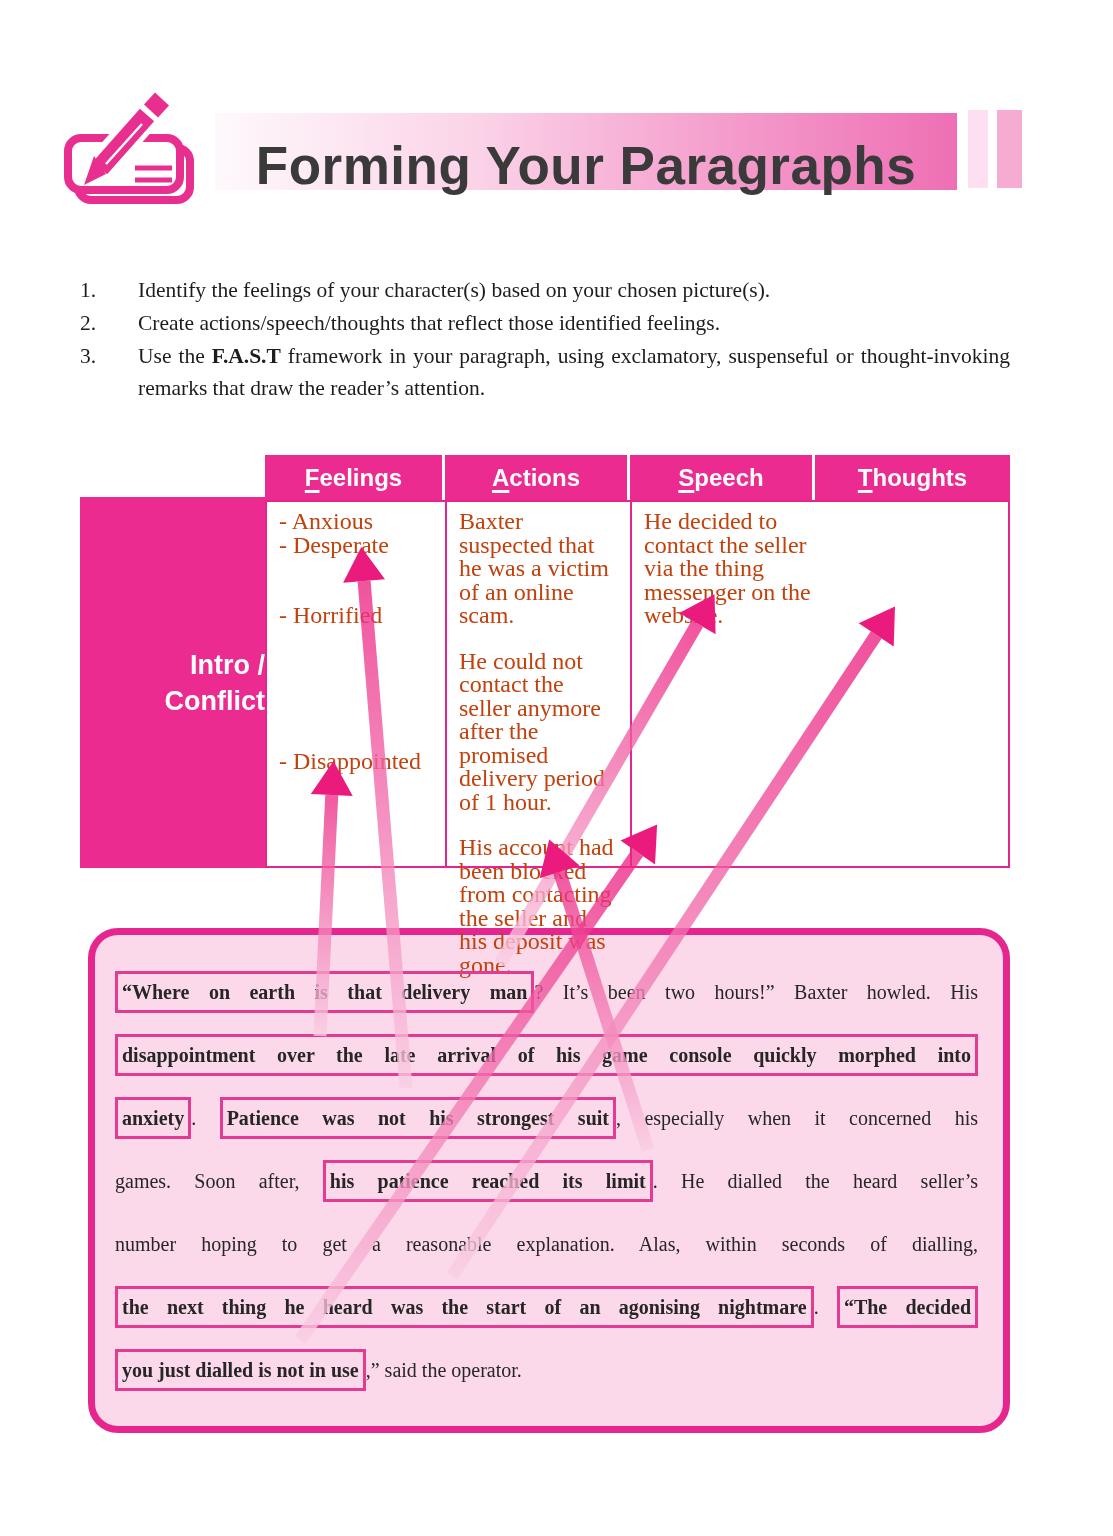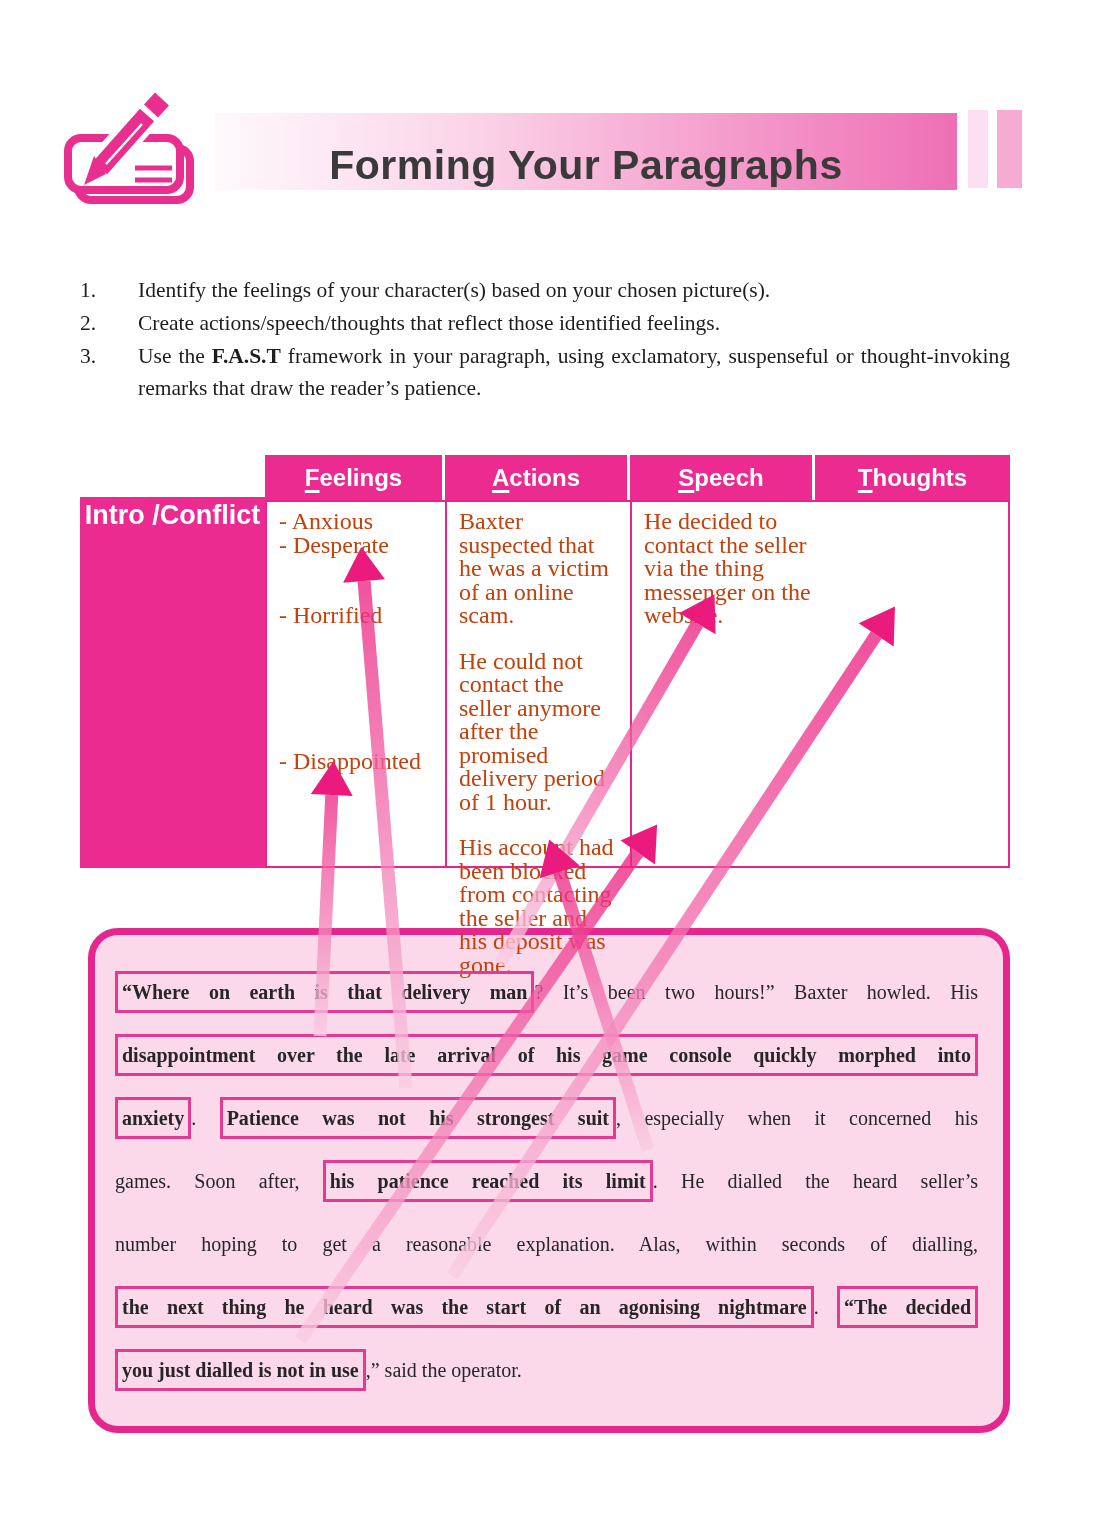--- a/index.html
+++ b/index.html
@@ -2,40 +2,40 @@
 <html><head>
 <meta charset="utf-8">
 <style>
   html,body{margin:0;padding:0;background:#fff;}
   .page{position:relative;width:1113px;height:1536px;background:#fff;overflow:hidden;
         font-family:"Liberation Serif",serif;color:#222;}
   
   .banner{position:absolute;left:215px;top:113px;width:742px;height:77px;
           background:linear-gradient(90deg,#fef9fc 0%,#fbd3e8 35%,#f49bcb 70%,#ee6fb4 100%);
           display:flex;align-items:center;justify-content:center;}
-  .title{font-family:"Liberation Sans",sans-serif;font-weight:700;font-size:41px;
+  .title{font-family:"Liberation Sans",sans-serif;font-weight:700;font-size:53px;
          color:#3a3a3a;letter-spacing:.5px;margin-top:27px;}
   .bar{position:absolute;top:110px;height:78px;}
   .bar1{left:968px;width:20px;background:#fcdff0;}
   .bar2{left:997px;width:25px;background:#f6abd2;}
   .icon{position:absolute;left:58px;top:84px;}
   
   #instructions{position:absolute;left:80px;top:274px;width:930px;font-size:21.5px;line-height:32px;color:#1d1d1d;}
   .ins{display:flex;margin-bottom:1px;}
   .ins .num{width:38px;flex:none;}
   .ins .txt{flex:1;text-align:justify;margin-left:20px;}
   .b{font-weight:bold;}
   
   .thead{position:absolute;left:265px;top:455px;width:745px;height:45px;display:flex;z-index:1;}
   .hcell{background:#eb2b90;color:#fff;font-family:"Liberation Sans",sans-serif;font-weight:700;
          font-size:24px;display:flex;align-items:center;justify-content:center;box-sizing:border-box;}
   .hcell:not(:last-child){border-right:3px solid #fff;}
   .hcell u{text-decoration-thickness:2.5px;text-underline-offset:4px;}
   .rowlabel{position:absolute;left:80px;top:497px;width:185px;height:371px;background:#eb2b90;
-            display:flex;flex-direction:row;align-items:flex-start;justify-content:center;
+            display:flex;flex-direction:column;align-items:flex-end;justify-content:center;
             font-family:"Liberation Sans",sans-serif;font-weight:700;font-size:27px;color:#fff;line-height:36px;z-index:1;}
   .tbody{position:absolute;left:265px;top:500px;width:745px;height:368px;display:flex;
          box-sizing:border-box;border:2.5px solid #e5258f;background:#fff;z-index:1;}
   .tcell{box-sizing:border-box;padding:8px 12px 24px 12px;font-size:24px;line-height:23.5px;color:#c2410c;
          position:relative;z-index:3;}
   .tcell:not(:last-child){border-right:2.5px solid #e5258f;}
   .tcell p{margin:0;}
   #cell-actions p + p{margin-top:22px;}
   #cell-speech p + p{margin-top:118px;}
   #cell-feelings .fi:nth-child(3){margin-top:47px;}
@@ -85,21 +85,21 @@
       <div class="ins">
         <span class="num">1.</span>
         <div class="txt"><span>Identify the feelings of your character(s) based on your chosen picture(s).</span></div>
       </div>
       <div class="ins">
         <span class="num">2.</span>
         <div class="txt"><span>Create actions/speech/thoughts that reflect those identified feelings.</span></div>
       </div>
       <div class="ins">
         <span class="num">3.</span>
-        <div class="txt"><span>Use the </span><span class="b">F.A.S.T</span><span> framework in your paragraph, using exclamatory, suspenseful or thought-invoking remarks that draw the reader’s patience.</span></div>
+        <div class="txt"><span>Use the </span><span class="b">F.A.S.T</span><span> framework in your paragraph, using exclamatory, suspenseful or thought-invoking remarks that draw the reader’s attention.</span></div>
       </div>
     </div>
 
   <div class="thead" id="thead">
       <div class="hcell" style="width: 180px;"><u>F</u>eelings</div>
       <div class="hcell" style="width: 185px;"><u>A</u>ctions</div>
       <div class="hcell" style="width: 185px;"><u>S</u>peech</div>
       <div class="hcell" style="width: 195px;"><u>T</u>houghts</div>
     </div>
   <div class="rowlabel" id="rowlabel">

